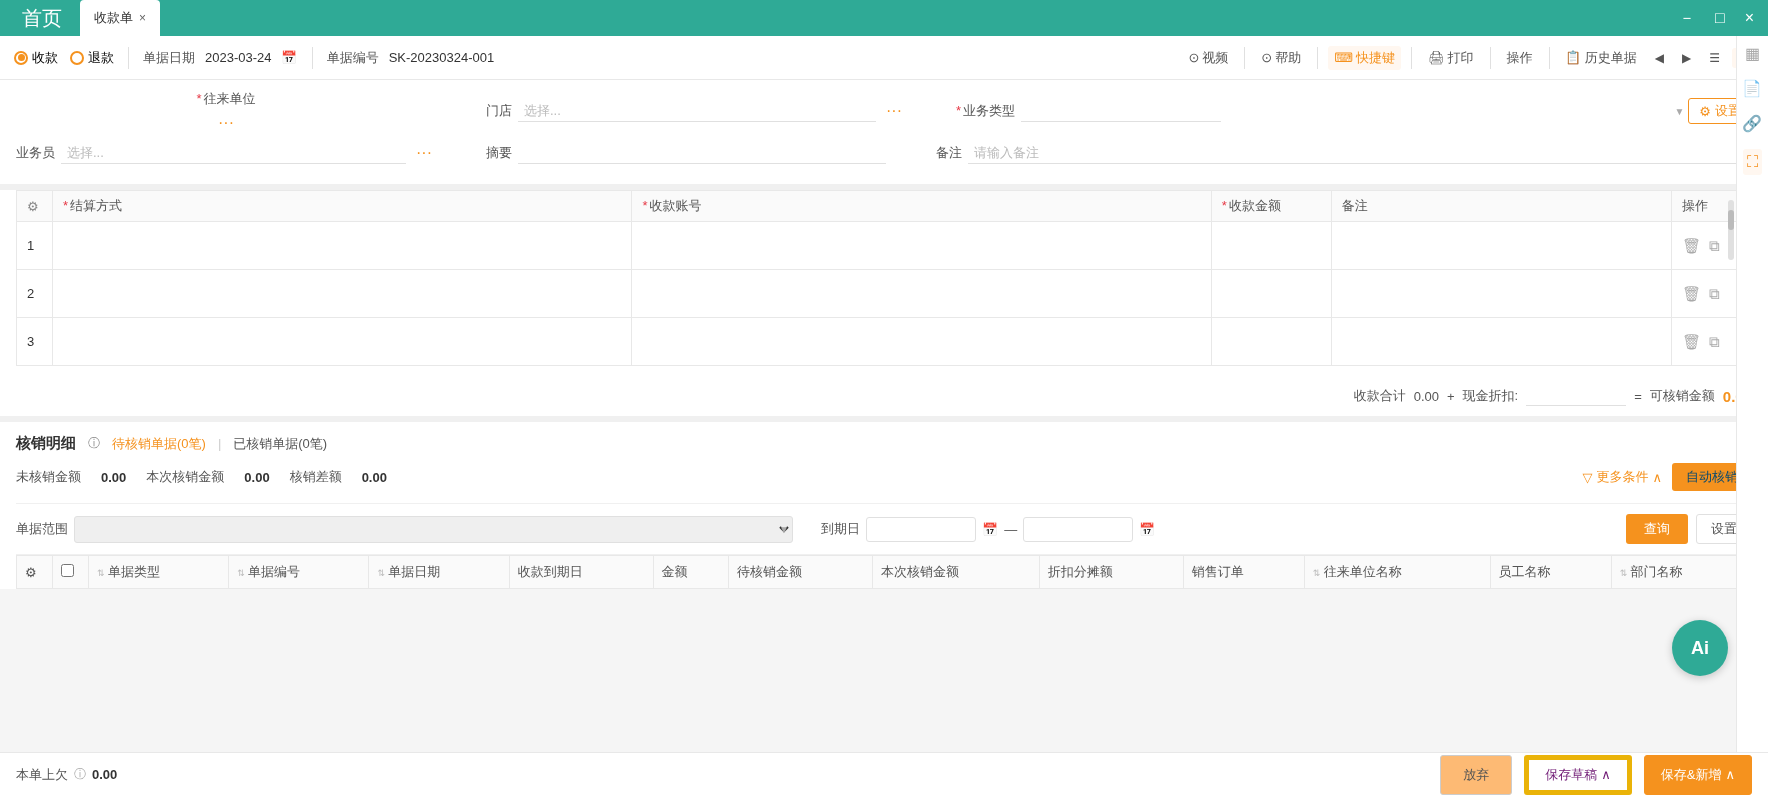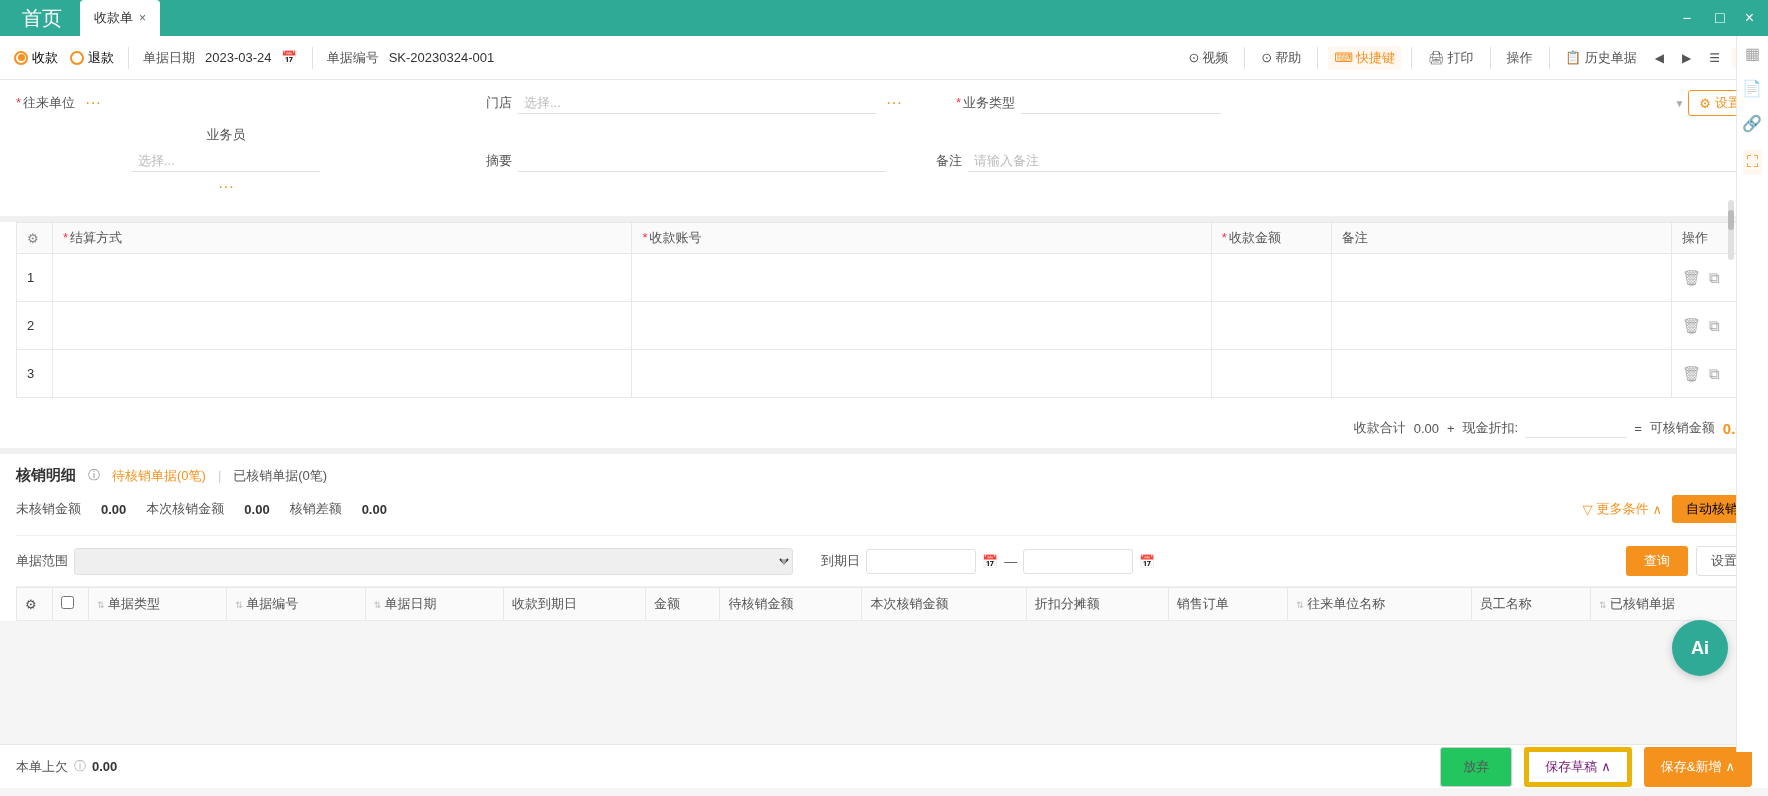--- a/index.html
+++ b/index.html
@@ -303,21 +303,21 @@
     .filter-btn {
       color: #f5921e;
       cursor: pointer;
       font-size: 13px;
       display: flex;
       align-items: center;
       gap: 4px;
     }
     .auto-btn {
       background: #f5921e;
-      color: #000000;
+      color: #0c4a6e;
       border: none;
       border-radius: 3px;
       padding: 5px 14px;
       cursor: pointer;
       font-size: 13px;
     }
     .filter-row {
       display: flex;
       align-items: center;
       gap: 32px;
@@ -391,21 +391,21 @@
       color: #555;
       font-weight: 500;
       font-size: 12px;
       white-space: nowrap;
     }
     .sort-icon { color: #bbb; font-size: 9px; }
 
     
     .footer {
       position: fixed;
-      bottom: 8px;
+      bottom: 0;
       left: 0;
       width: 1768px;
       height: 44px;
       background: #fff;
       border-top: 1px solid #e8e8e8;
       display: flex;
       align-items: center;
       padding: 0 16px;
     }
     .footer-left {
@@ -418,21 +418,21 @@
     .footer-value {
       color: #333;
       font-weight: bold;
     }
     .footer-right {
       margin-left: auto;
       display: flex;
       gap: 12px;
     }
     .btn-abandon {
-      background: #22c55e;
+      background: #fdba74;
       border: 1px solid #ccc;
       border-radius: 3px;
       padding: 6px 22px;
       cursor: pointer;
       font-size: 13px;
       color: #555;
     }
     .btn-save-draft {
       background: #fff;
       border: 5px solid #eab308;
@@ -585,21 +585,21 @@
     </span>
     <span class="toolbar-icon-btn">◀</span>
     <span class="toolbar-icon-btn">▶</span>
     <span class="toolbar-icon-btn">☰</span>
     <span class="toolbar-icon-btn active">⊞</span>
   </div>
 </div>
 
 <div class="form-area">
   <div class="form-row">
-    <div class="form-field" style="max-width:420px;">
+    <div class="form-field" style="max-width:420px;flex-direction:column;">
       <span class="form-label">
         <span class="required-star">*</span><span>往来单位</span>
       </span>
       <span class="more-btn">···</span>
     </div>
     <div class="form-field" style="max-width:420px;margin-left:50px;">
       <span class="form-label">门店</span>
       <input class="form-input" placeholder="选择..." style="">
       <span class="more-btn">···</span>
     </div>
@@ -611,21 +611,21 @@
         <input class="form-input" style="max-width: 200px;">
         <span class="select-arrow">▼</span>
       </div>
     </div>
     <button class="settings-btn">
       <span>⚙</span>
       <span>设置</span>
     </button>
   </div>
   <div class="form-row">
-    <div class="form-field" style="max-width:420px;flex-direction:column;">
+    <div class="form-field" style="max-width:420px;">
       <span class="form-label">业务员</span>
       <input class="form-input" placeholder="选择..." style="">
       <span class="more-btn">···</span>
     </div>
     <div class="form-field" style="max-width:400px;margin-left:50px;">
       <span class="form-label">摘要</span>
       <input class="form-input" style="">
     </div>
     <div class="form-field" style="margin-left:50px;">
       <span class="form-label">备注</span>
@@ -792,21 +792,21 @@
         </th>
         <th>
           <span class="sort-icon">⇅</span>
           <span>往来单位名称</span>
         </th>
         <th>
           <span>员工名称</span>
         </th>
         <th>
           <span class="sort-icon">⇅</span>
-          <span>已核销单据</span>
+          <span>部门名称</span>
         </th>
       </tr>
     </thead>
     <tbody></tbody>
   </table>
 </div>
 
 <div class="footer">
   <div class="footer-left">
     <span>本单上欠</span>

